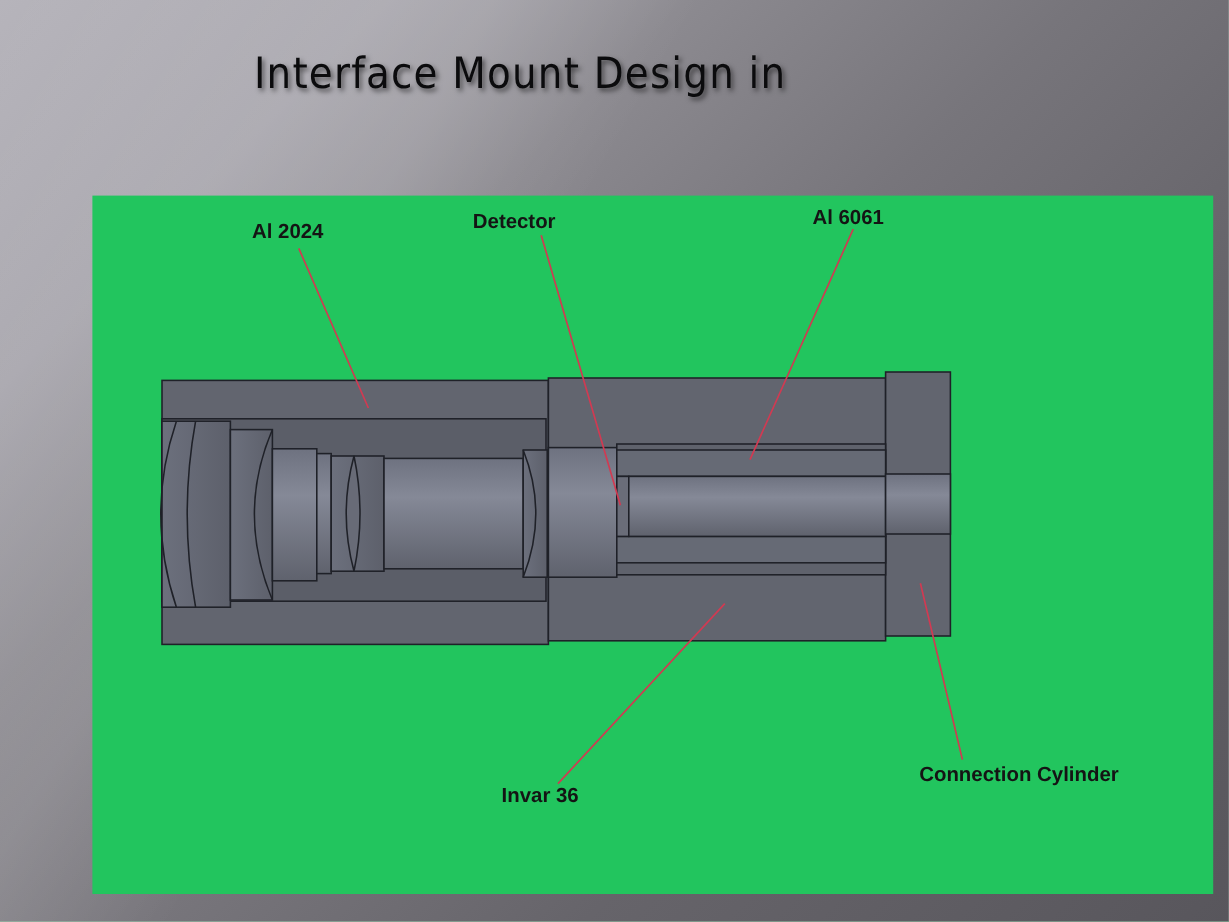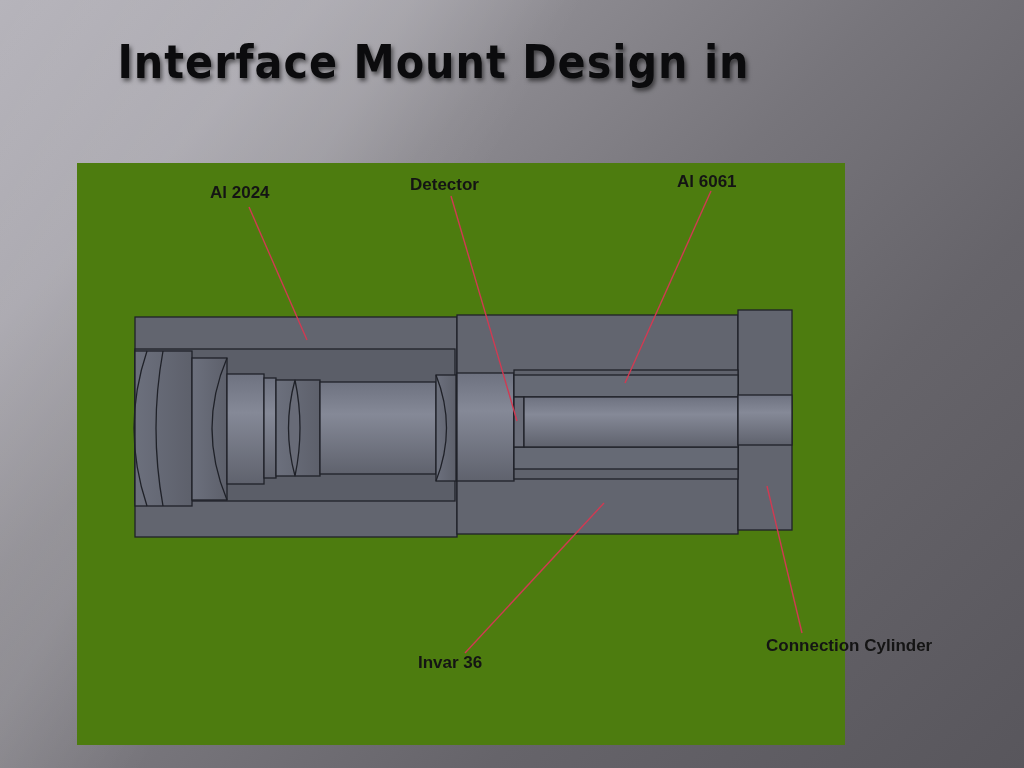--- a/index.html
+++ b/index.html
@@ -9,28 +9,28 @@
     font-family: "DejaVu Sans", sans-serif;
   }
   .sheen {
     position: absolute; left: 0; top: 0; width: 1024px; height: 768px;
     background: linear-gradient(120deg, rgba(255,255,255,0) 0%, rgba(255,255,255,0.10) 28%, rgba(255,255,255,0) 40%);
     pointer-events: none;
   }
   .title {
     position: absolute; left: 0; top: 34px; width: 867px; text-align: center;
     font-family: "DejaVu Sans Condensed", "DejaVu Sans", sans-serif;
-    font-size: 46px; line-height: 56px; font-weight: bold; color: #0b0b0d;
+    font-size: 36px; line-height: 56px; font-weight: normal; color: #0b0b0d;
     letter-spacing: 1px;
     text-shadow: 2px 3px 4px rgba(0,0,0,0.55), 0 0 1px rgba(255,255,255,0.3);
   }
   .title span { display: block; }
   .panel {
-    position: absolute; left: 77px; top: 163px; width: 768px; height: 582px;
-    background: #4d7c0f;
+    position: absolute; left: 77px; top: 163px; width: 934px; height: 582px;
+    background: #22c55e;
   }
   .panel svg { position: absolute; left: 0; top: 0; }
   .label {
     position: absolute; font-family: "Liberation Sans", sans-serif;
     font-weight: bold; font-size: 17px; color: #141414; white-space: nowrap;
     line-height: 20px;
   }
   .label.center { text-align: center; margin-left: 48px; }
 </style>
 </head>
@@ -94,19 +94,19 @@
     <g stroke="#d13a52" stroke-width="1.4" fill="none">
       <line x1="172" y1="44" x2="230" y2="177"></line>
       <line x1="374" y1="33" x2="440" y2="258"></line>
       <line x1="634" y1="28" x2="548" y2="220"></line>
       <line x1="388" y1="490" x2="527" y2="340"></line>
       <line x1="725" y1="470" x2="690" y2="323"></line>
     </g>
   </svg>
 
   <div class="label" style="left:133px; top:20px;">Al 2024</div>
-  <div class="label" style="left:333px; top:12px;">Detector</div>
+  <div class="label" style="left:317px; top:12px;">Detector</div>
   <div class="label" style="left:600px; top:9px;">Al 6061</div>
   <div class="label" style="left:341px; top:490px;">Invar 36</div>
   <div class="label center" style="left:641px; top:473px;">
     <div>Connection Cylinder</div>
   </div>
 </div>
 
 </body></html>

